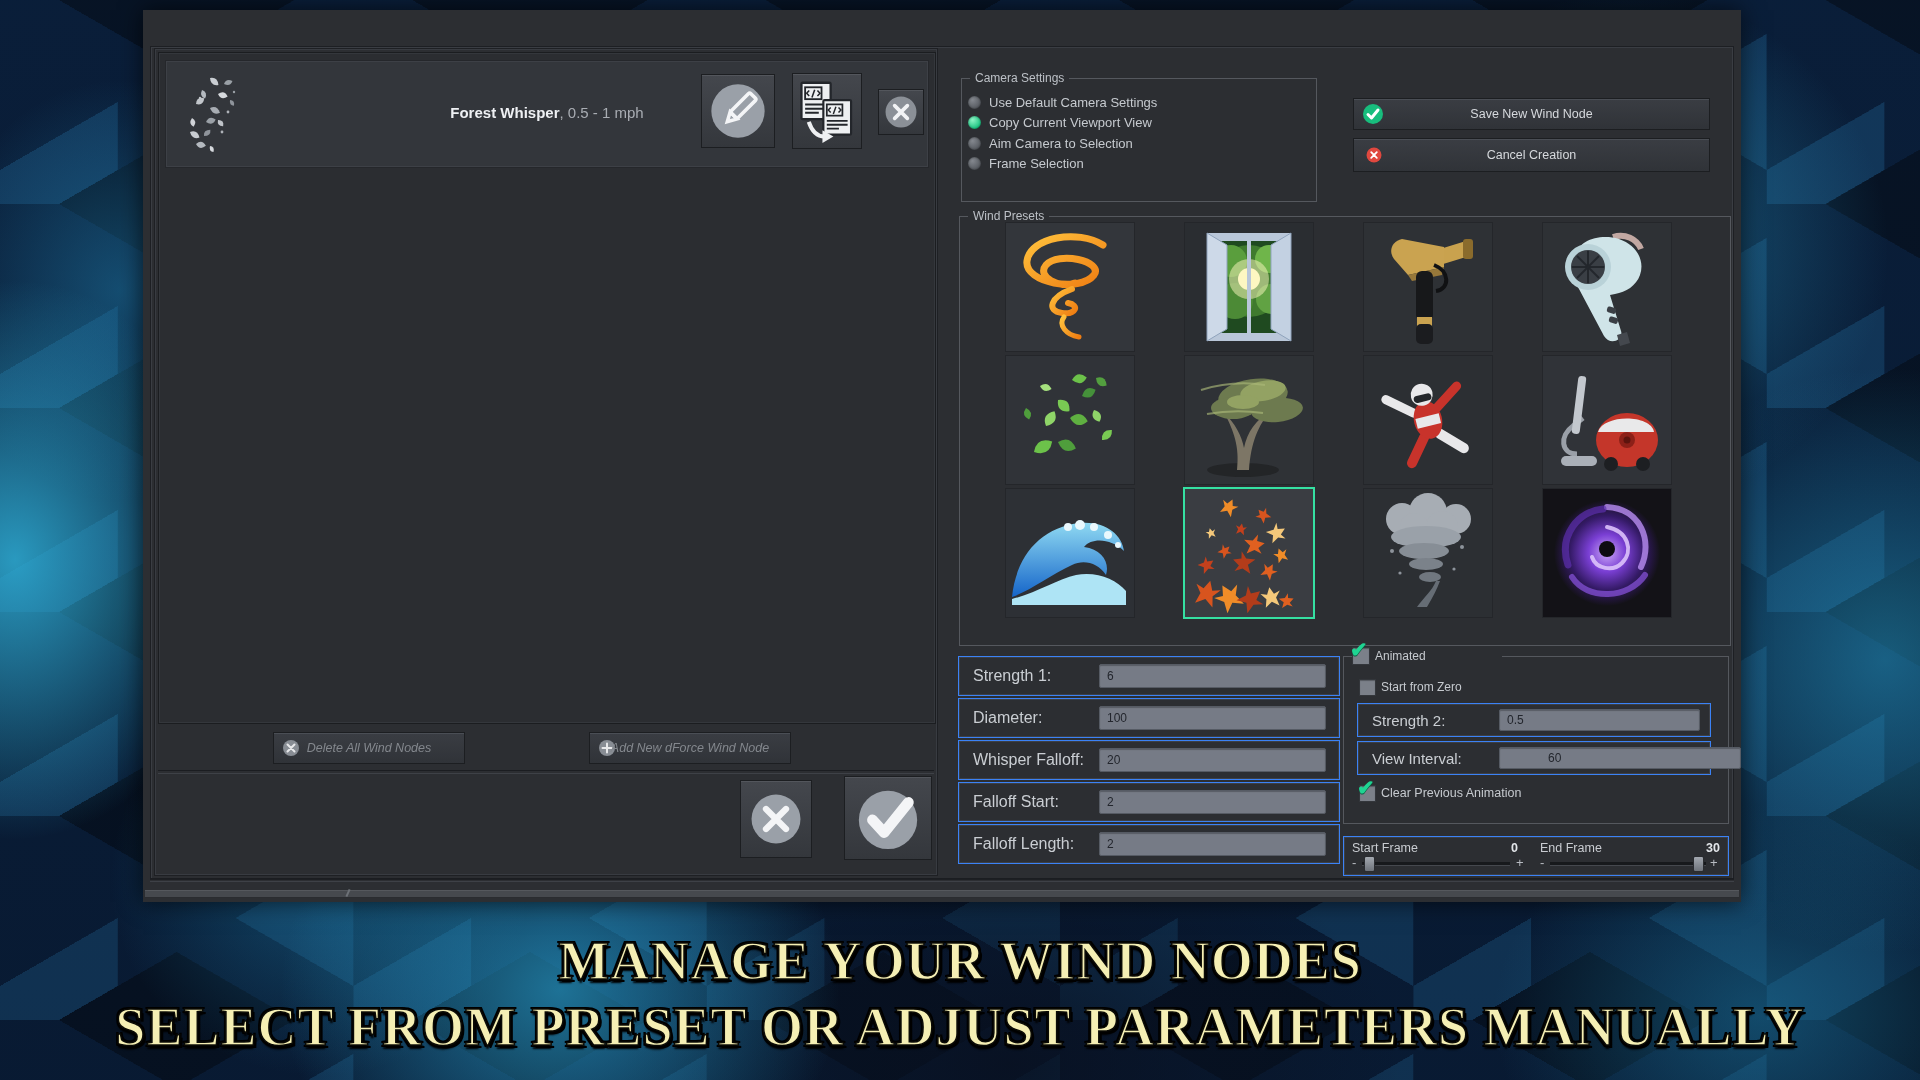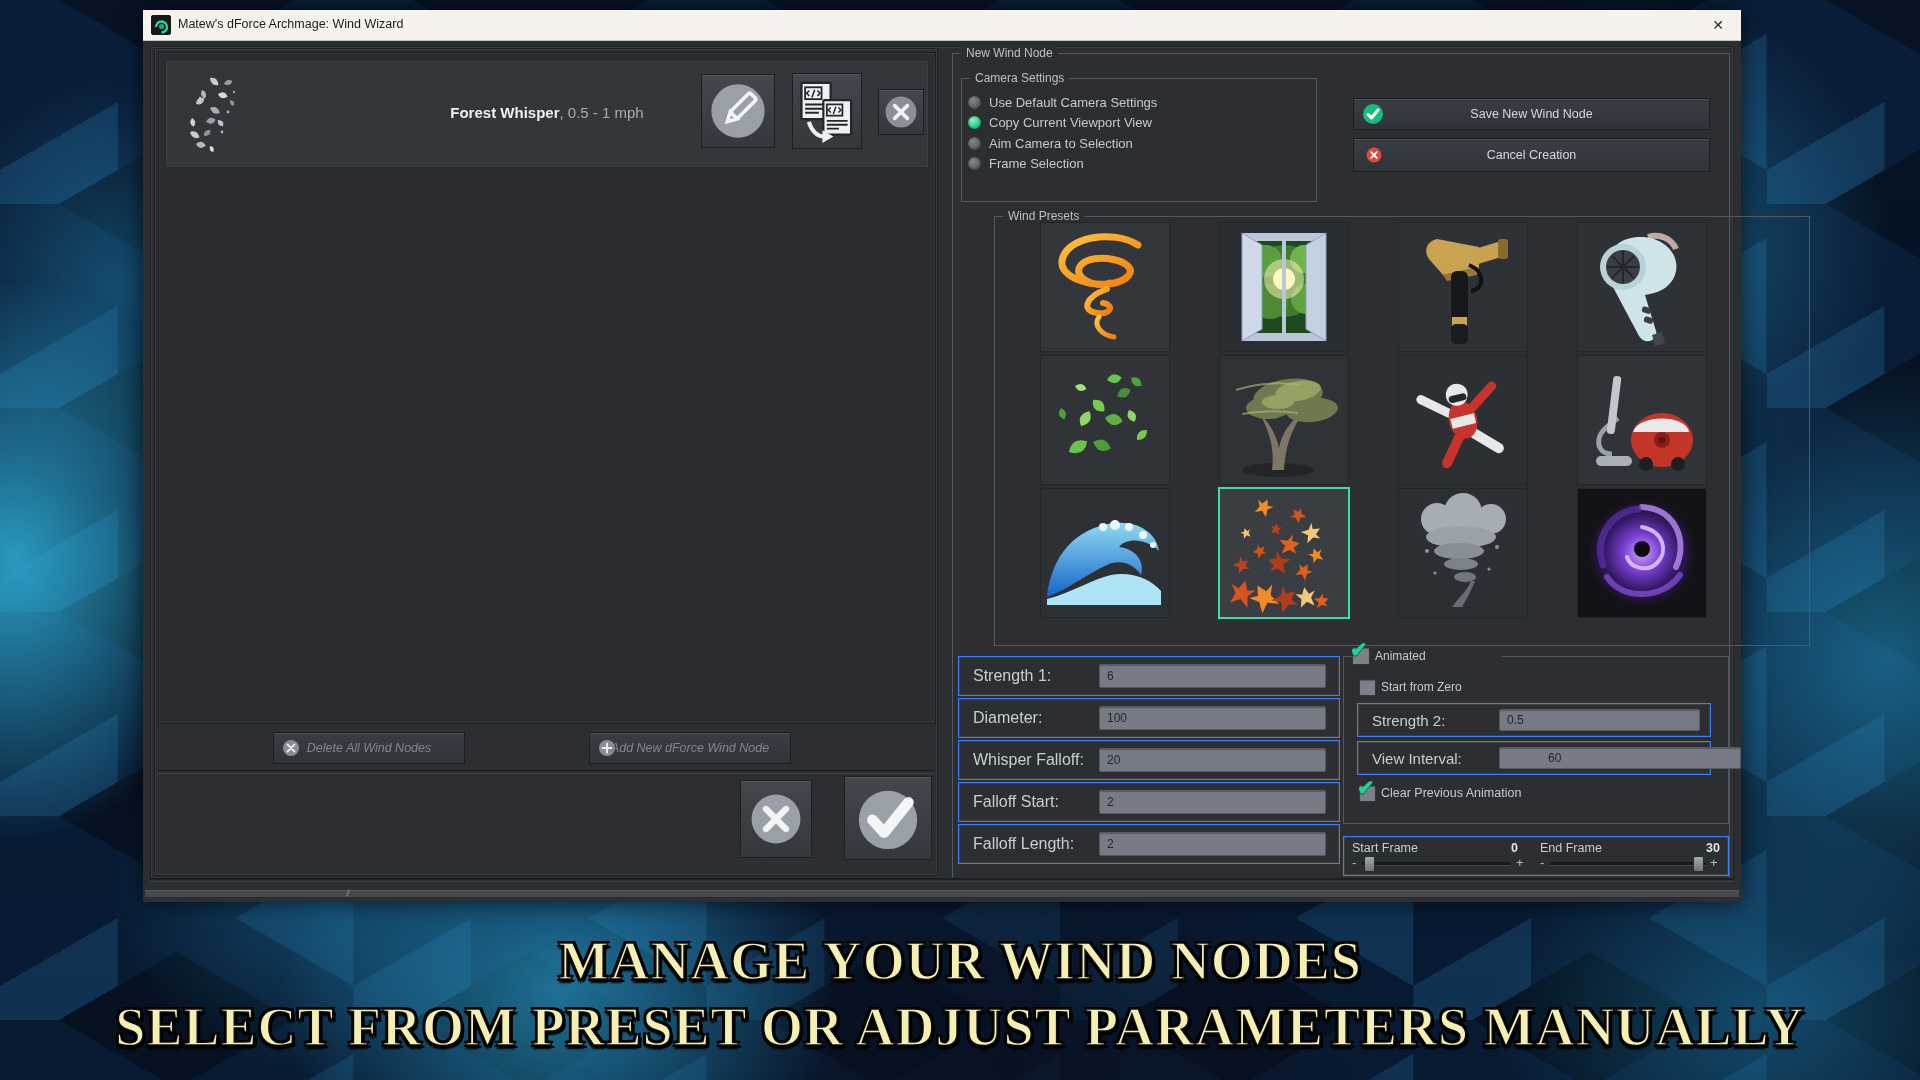--- a/index.html
+++ b/index.html
@@ -114,31 +114,20 @@
 <div class="abs" style="inset:0;">
   <div class="hexbg"></div>
   <div class="bg-glow"></div>
   <div class="headline">
     <div class="hl">MANAGE YOUR WIND NODES</div>
     <div class="hl">SELECT FROM PRESET OR ADJUST PARAMETERS MANUALLY</div>
   </div>
 
   <div class="dlg">
 
-    <div class="titlebar">
-      <span class="app-icon">
-        <svg viewBox="0 0 20 20" width="20" height="20">
-          <rect width="20" height="20" rx="3" fill="#15191c"></rect>
-          <path d="M5 12 a5.5 5.5 0 1 1 5.5 5.5" stroke="#2bd4a0" stroke-width="2.4" fill="none"></path>
-          <circle cx="10.5" cy="11.5" r="2.6" fill="#1ea87e"></circle>
-        </svg>
-      </span>
-      <span class="title-text">Matew's dForce Archmage: Wind Wizard</span>
-      <span class="close-btn">✕</span>
-    </div>
 
     <div class="content-frame"></div>
     <div class="abs" style="left:11px;top:38px;width:782px;height:826px;border:1px solid #1e2024;box-shadow:inset 0 0 0 1px #383b41;"></div>
 
     <div class="viewport sunken"></div>
 
     <div class="node-card">
       <span class="abs" style="left:14px;top:9px;width:70px;height:86px;">
         <svg viewBox="0 0 70 86" width="70" height="86">
           <g>
@@ -227,23 +216,20 @@
         <path d="M21 21 L43 43 M43 21 L21 43" stroke="#f4f5f7" stroke-width="7" stroke-linecap="round"></path>
       </svg>
     </div>
     <div class="sqbtn" style="left:701px;top:766px;width:86px;height:82px;">
       <svg viewBox="0 0 72 72" width="70" height="70">
         <circle cx="36" cy="38" r="30" fill="#9aa0a8"></circle>
         <path d="M20 38 L32 51 L57 20" stroke="#f4f5f7" stroke-width="11" stroke-linecap="round" stroke-linejoin="round" fill="none"></path>
       </svg>
     </div>
 
-    <div class="group-box" style="left:809px;top:43px;width:776px;height:824px;">
-      <span class="group-label">New Wind Node</span>
-    </div>
 
     <div class="group-box" style="left:818px;top:68px;width:354px;height:122px;">
       <span class="group-label">Camera Settings</span>
       <span class="radio" style="left:6px;top:17px;"></span>
       <span class="radio-label" style="left:27px;top:16px;">Use Default Camera Settings</span>
       <span class="radio on" style="left:6px;top:37px;"></span>
       <span class="radio-label" style="left:27px;top:36px;">Copy Current Viewport View</span>
       <span class="radio" style="left:6px;top:58px;"></span>
       <span class="radio-label" style="left:27px;top:57px;">Aim Camera to Selection</span>
       <span class="radio" style="left:6px;top:78px;"></span>
@@ -258,21 +244,21 @@
       <span class="cap">Save New Wind Node</span>
     </div>
     <div class="btn" style="left:1210px;top:128px;width:355px;height:32px;">
       <svg viewBox="0 0 16 16" width="16" height="16" style="position:absolute;left:12px;top:8px;">
         <circle cx="8" cy="8" r="7.5" fill="#e0483f"></circle>
         <path d="M5.2 5.2 L10.8 10.8 M10.8 5.2 L5.2 10.8" stroke="#fff" stroke-width="1.8" stroke-linecap="round"></path>
       </svg>
       <span class="cap">Cancel Creation</span>
     </div>
 
-    <div class="group-box" style="left:851px;top:206px;width:770px;height:428px;padding-left:44px;">
+    <div class="group-box" style="left:816px;top:206px;width:770px;height:428px;">
       <span class="group-label">Wind Presets</span>
 
       <div class="tile" style="left:45px;top:5px;">
         <svg viewBox="0 0 128 128">
           <rect width="128" height="128" fill="#33363b"></rect>
           <defs>
               <linearGradient id="tg" x1="0" y1="0" x2="1" y2="1">
                 <stop offset="0" stop-color="#ffc23d"></stop>
                 <stop offset="1" stop-color="#ef7d12"></stop>
               </linearGradient>

